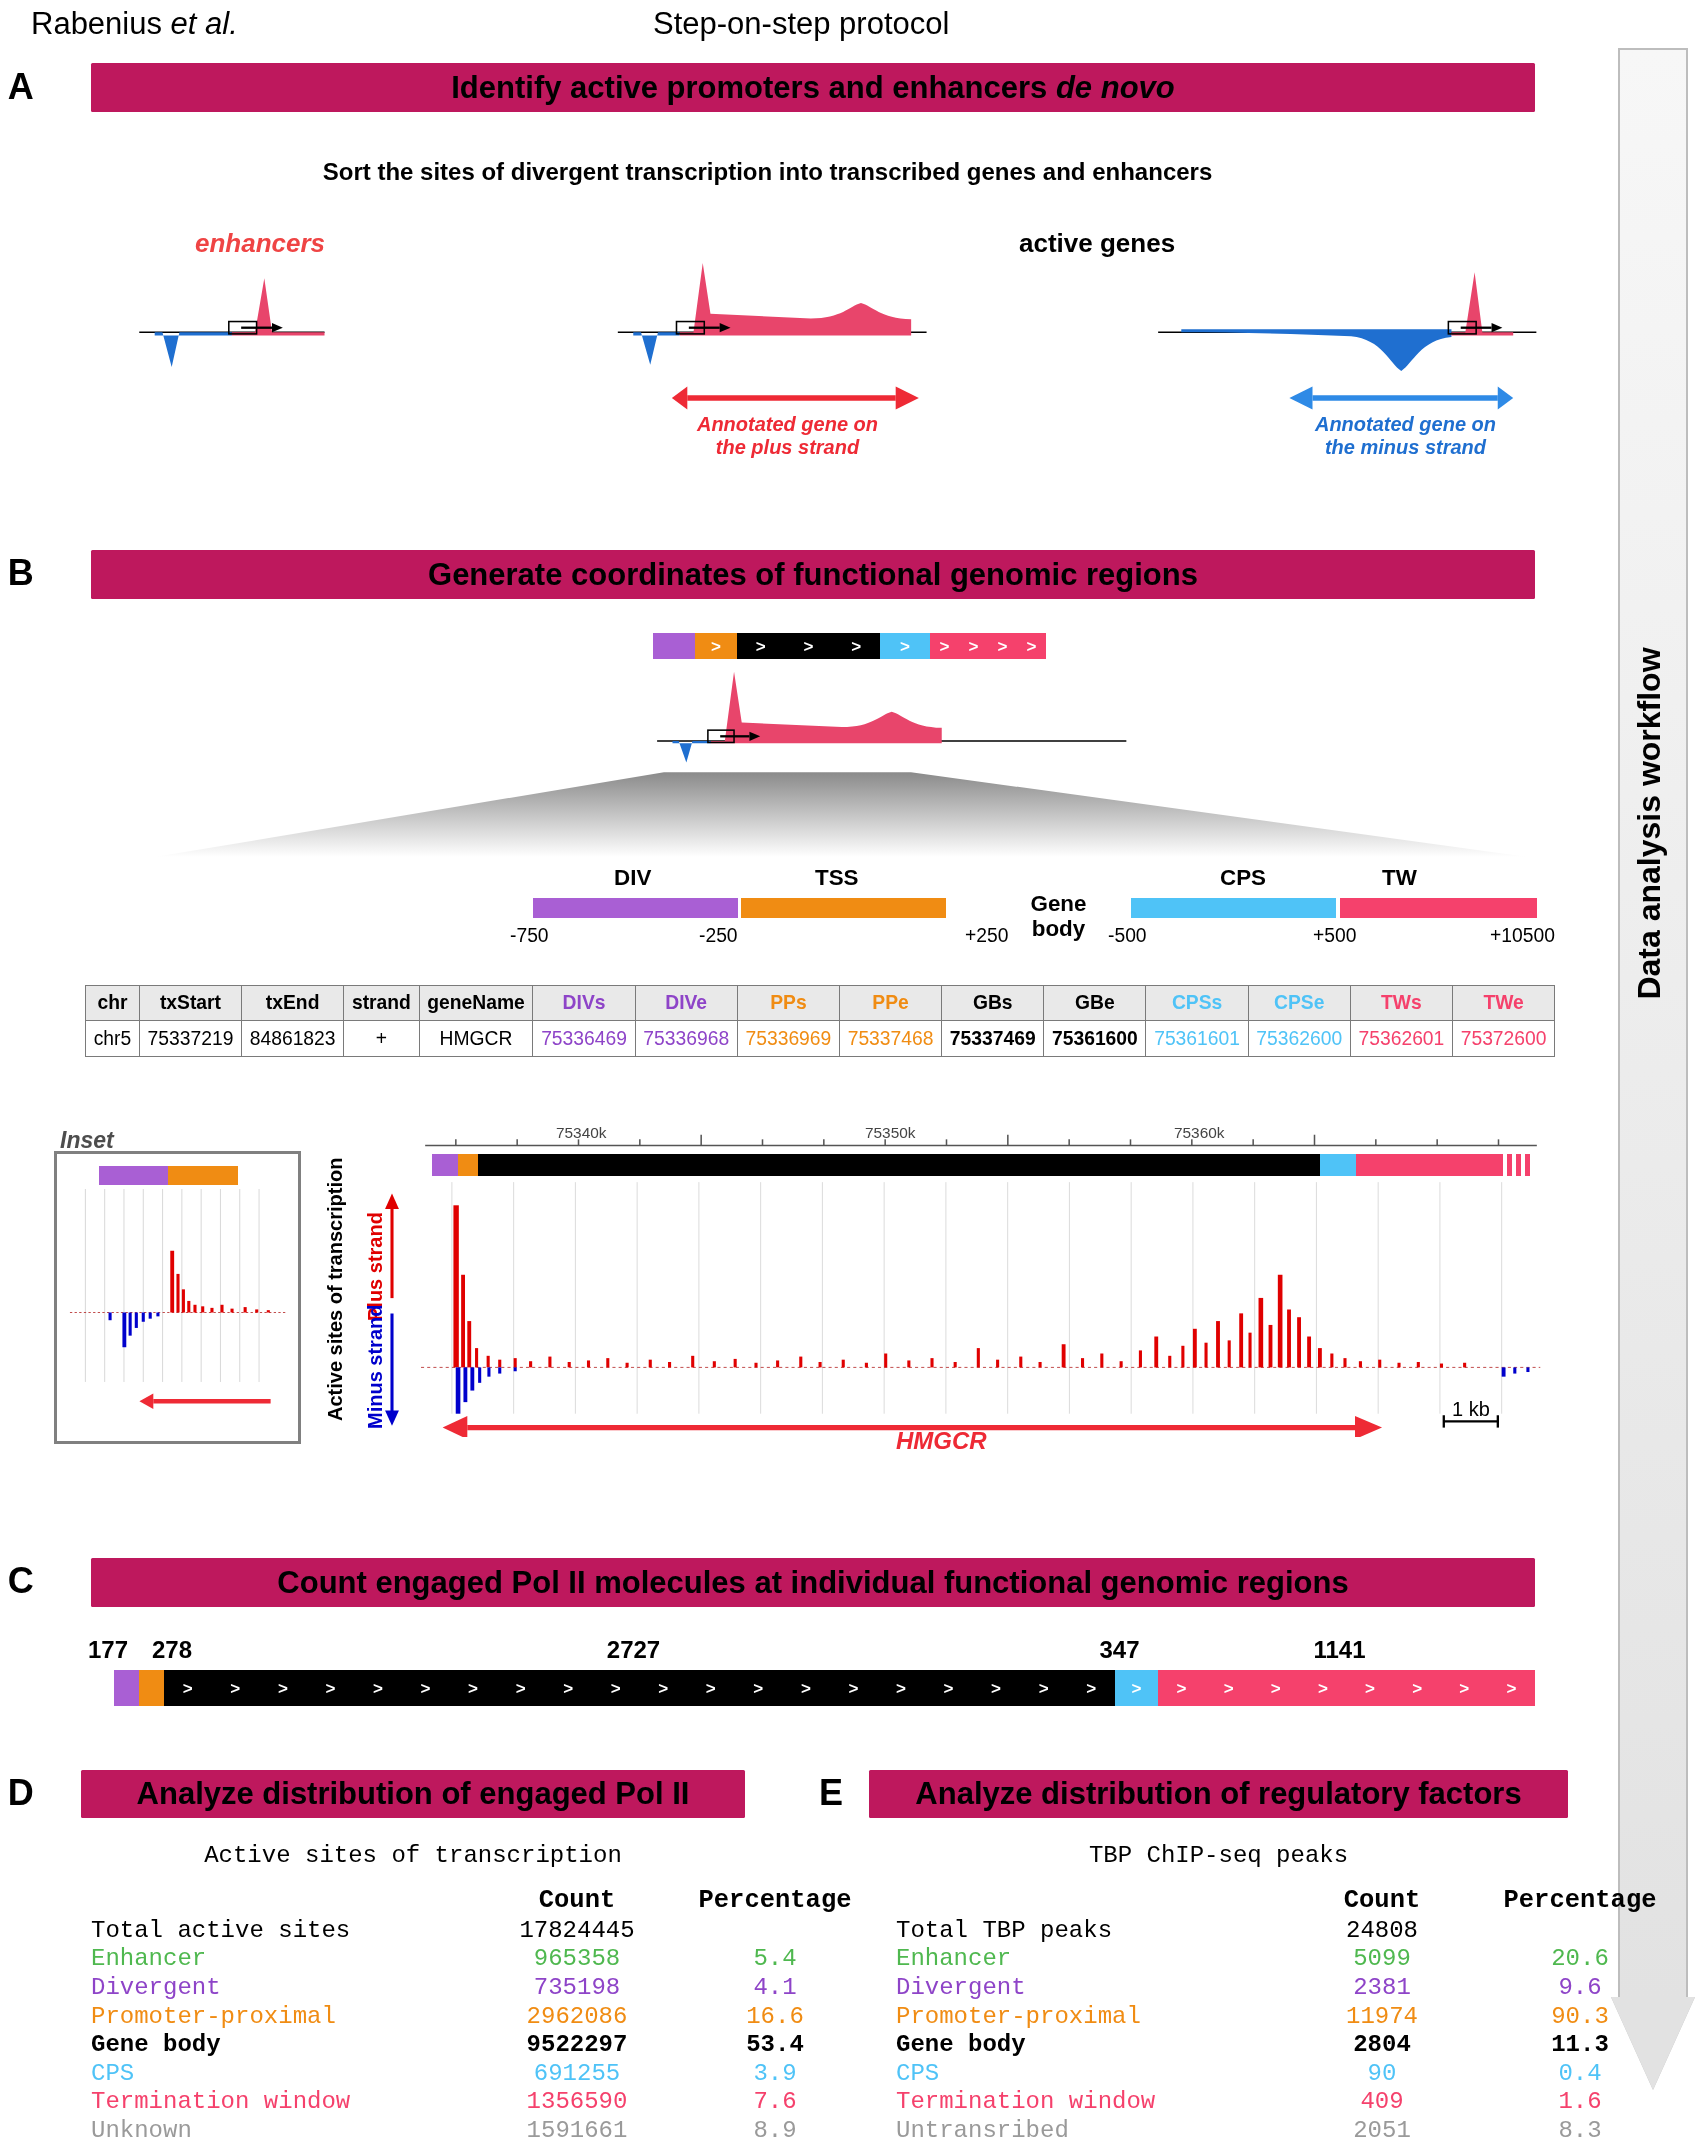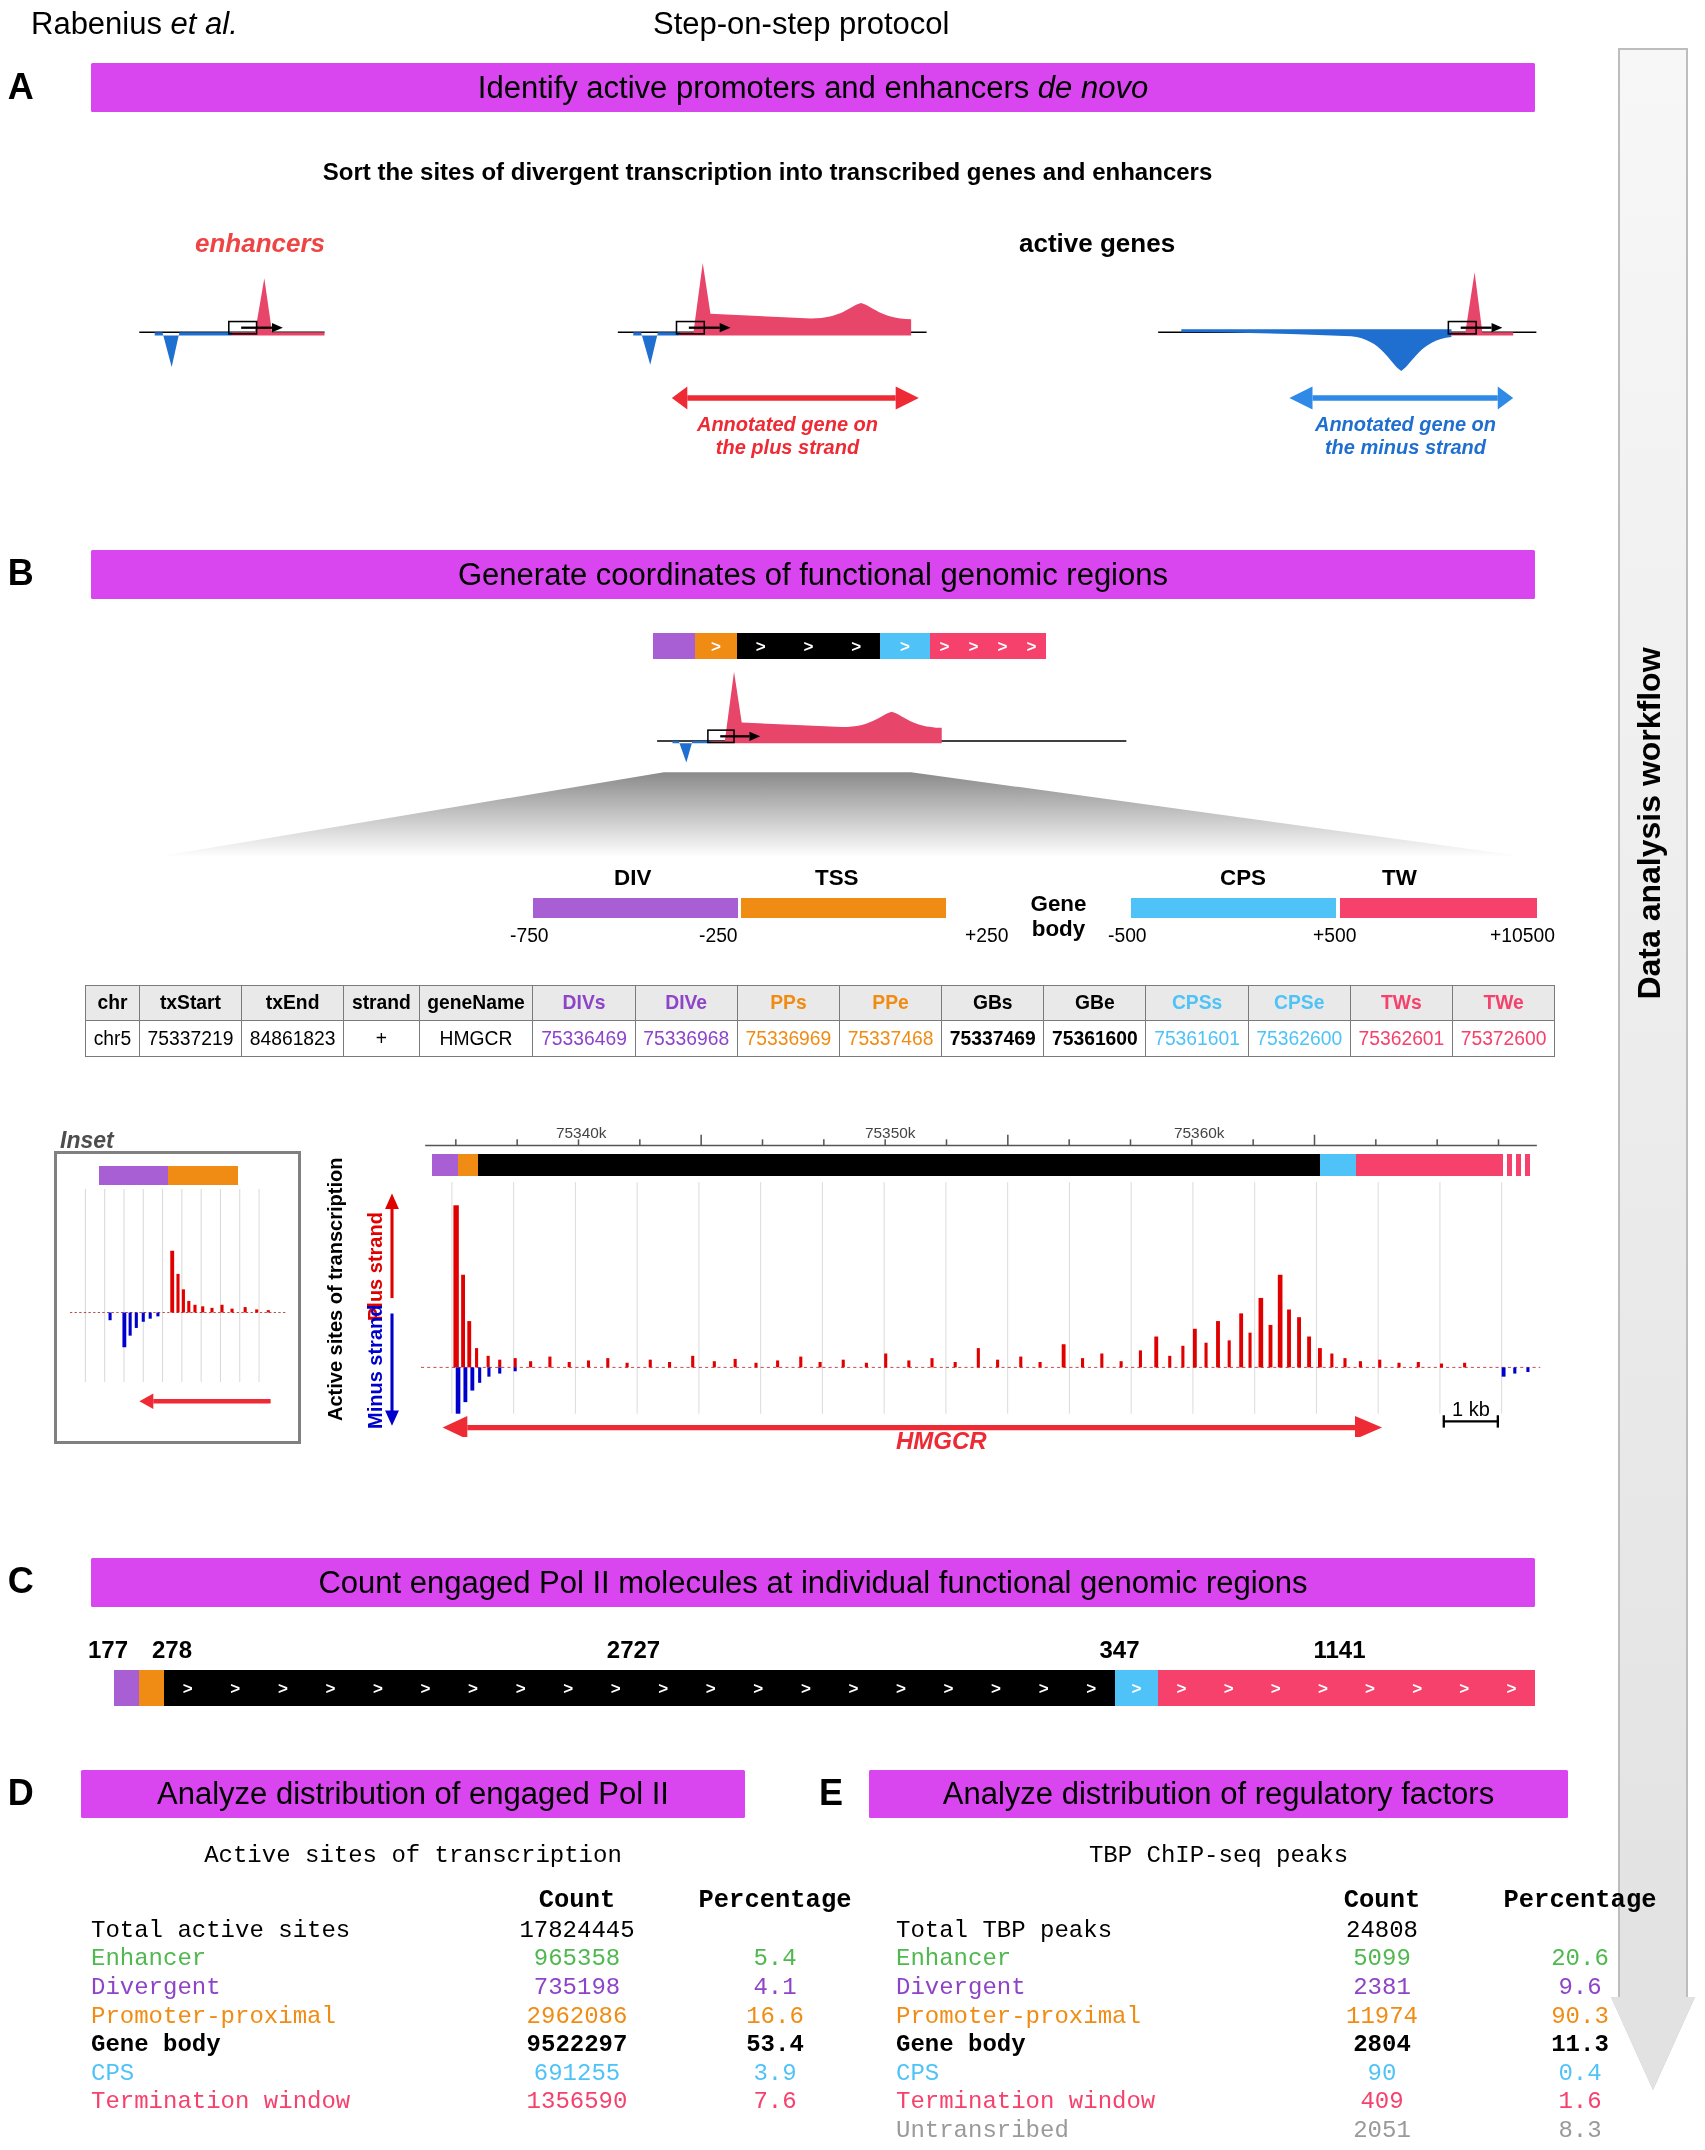--- a/index.html
+++ b/index.html
@@ -8,23 +8,23 @@
     font-family:"Liberation Sans",sans-serif;
     color:#000;position:relative;overflow:hidden;
   }
   .hdr{position:absolute;top:6.2px;left:31px;font-size:31px;}
   .hdr i{font-style:italic;}
   .hdr-center{position:absolute;top:6.2px;left:653px;font-size:31px;}
 
   .panel-letter{position:absolute;font-size:36px;font-weight:bold;}
 
   .banner{
-    position:absolute;background:#d946ef;border-radius:1.5px;
+    position:absolute;background:#be185d;border-radius:1.5px;
     display:flex;align-items:center;justify-content:center;
-    font-weight:normal;text-align:center;
+    font-weight:bold;text-align:center;
   }
   .banner span{font-size:31px;}
   .banner .ital{font-style:italic;}
 
   .subtitle{position:absolute;font-size:24px;font-weight:bold;text-align:center;width:100%;}
 
   .lbl-enh{position:absolute;font-size:26px;font-weight:bold;font-style:italic;color:#ef4444;}
   .lbl-genes{position:absolute;font-size:26px;font-weight:bold;color:#000;}
 
   .ann-red{position:absolute;color:#ee2a35;font-size:20px;font-style:italic;font-weight:bold;text-align:center;line-height:1.15;}
@@ -545,20 +545,25 @@
   <tr>
     <td class="lab s-cps">CPS</td>
     <td class="num s-cps">691255</td>
     <td class="num s-cps">3.9</td>
   </tr>
   <tr>
     <td class="lab s-tw">Termination window</td>
     <td class="num s-tw">1356590</td>
     <td class="num s-tw">7.6</td>
   </tr>
+  <tr>
+    <td class="lab s-unk">Unknown</td>
+    <td class="num s-unk">1591661</td>
+    <td class="num s-unk">8.9</td>
+  </tr>
 </tbody>
   </table>
 
 <div class="panel-letter" style="left:819px;top:1772px;">E</div>
 <div class="banner" style="left:869px;top:1770px;width:699px;height:48px;">
   <span>Analyze distribution of regulatory factors</span>
 </div>
 <div class="stat-title" style="left:869px;top:1842px;width:699px;">TBP ChIP-seq peaks</div>
 
 <table class="stats" style="left:896px;top:1884px;">

